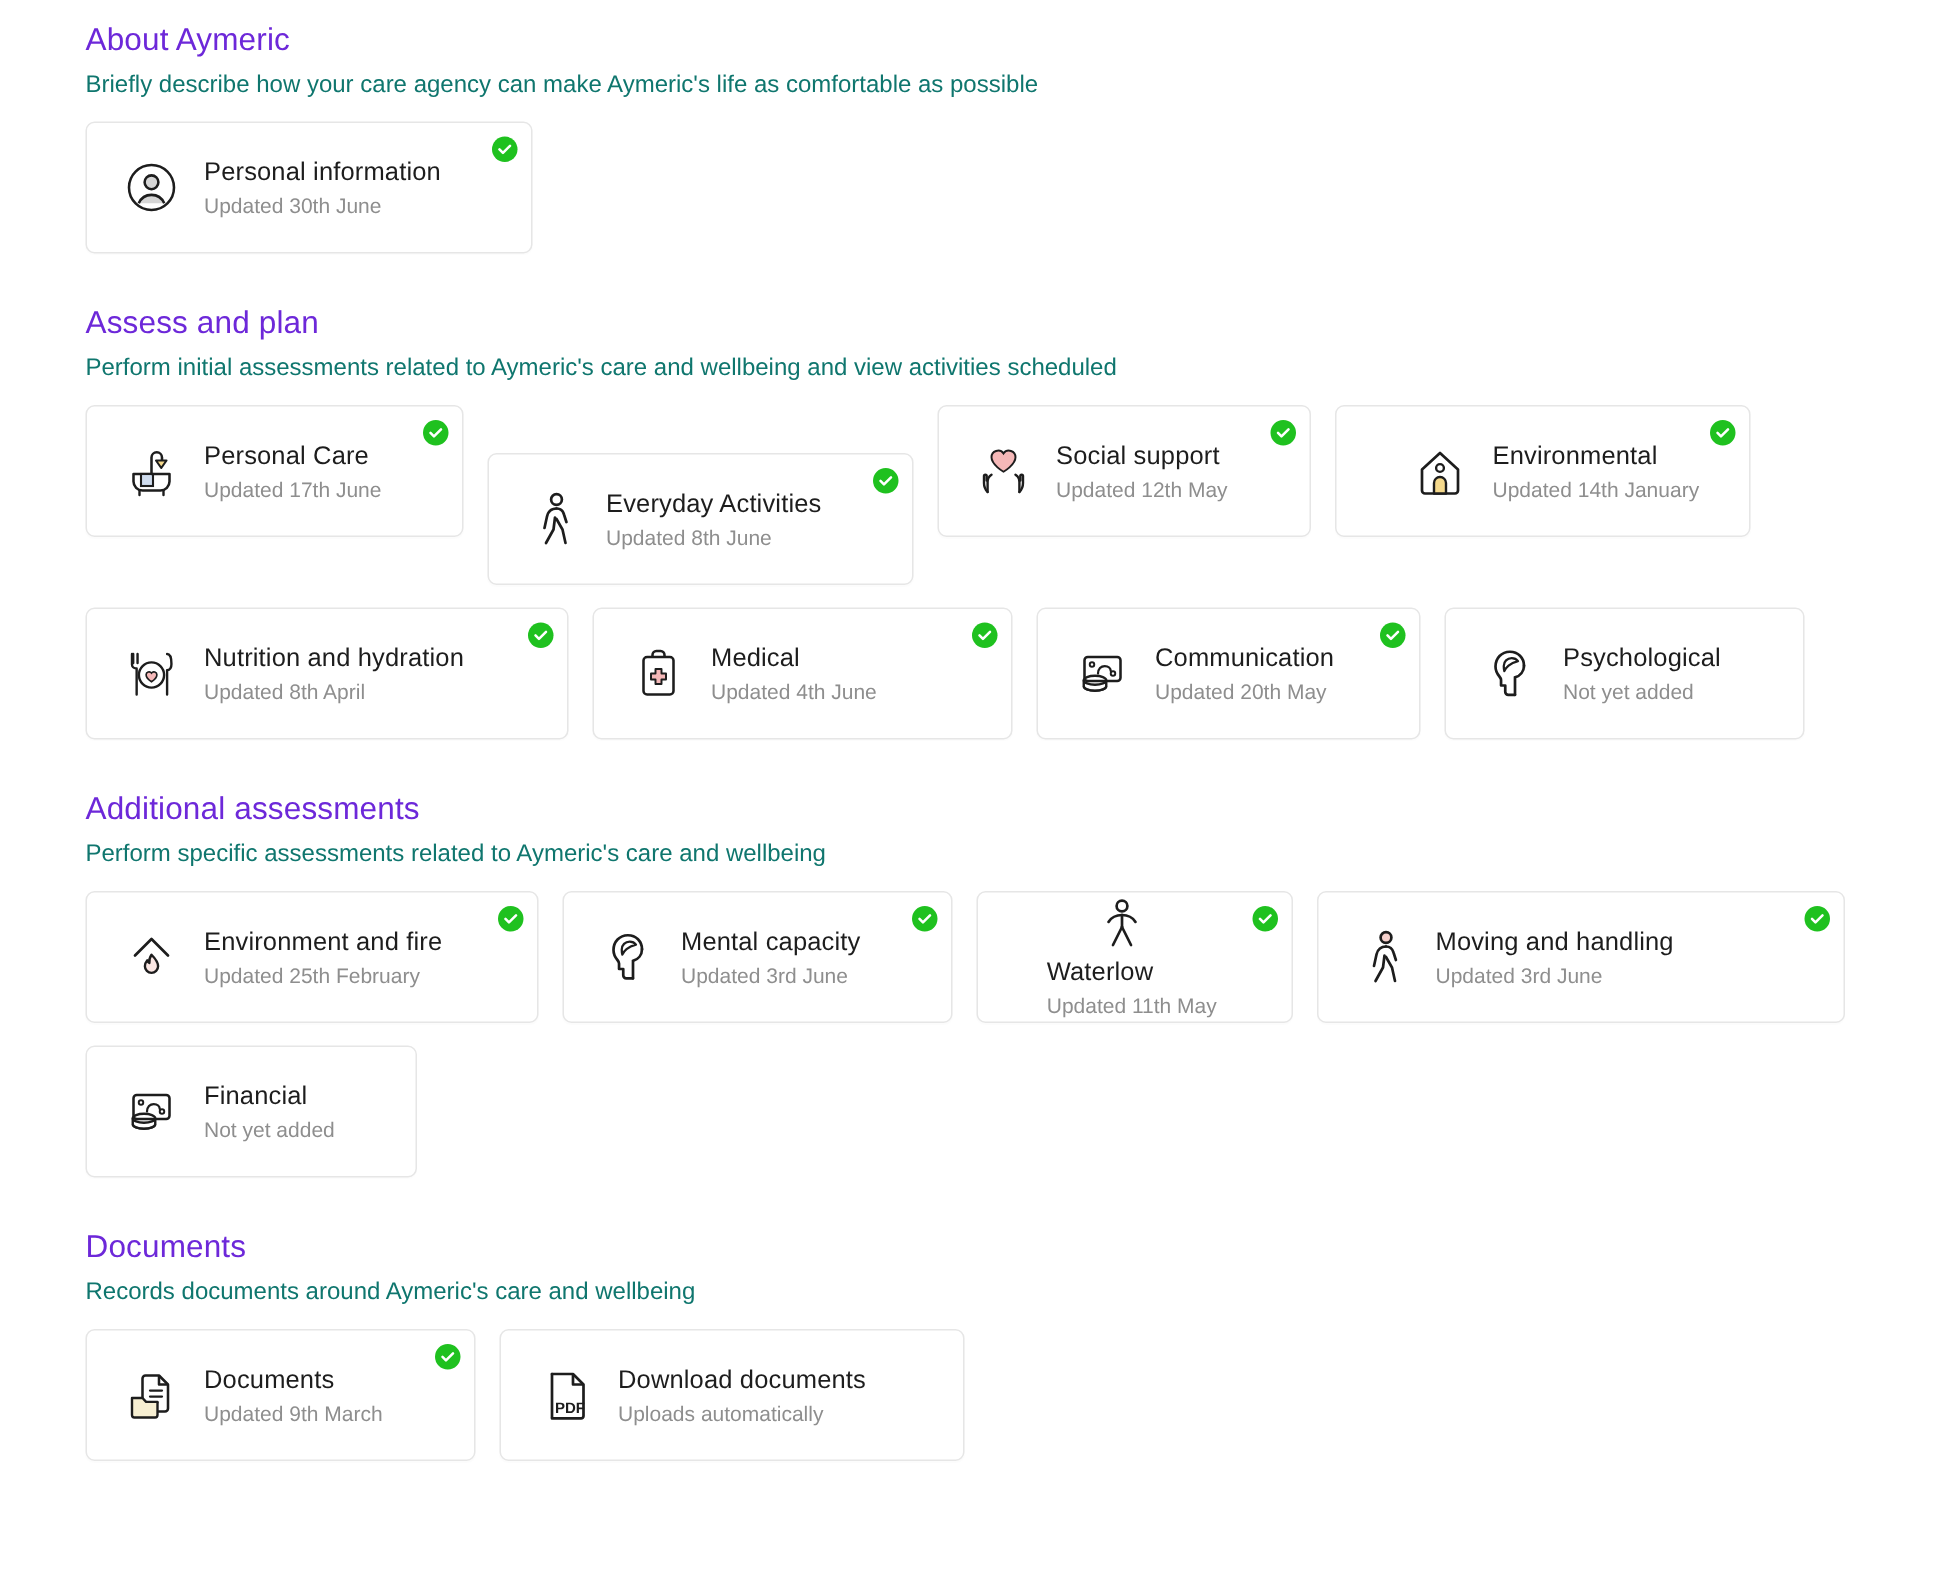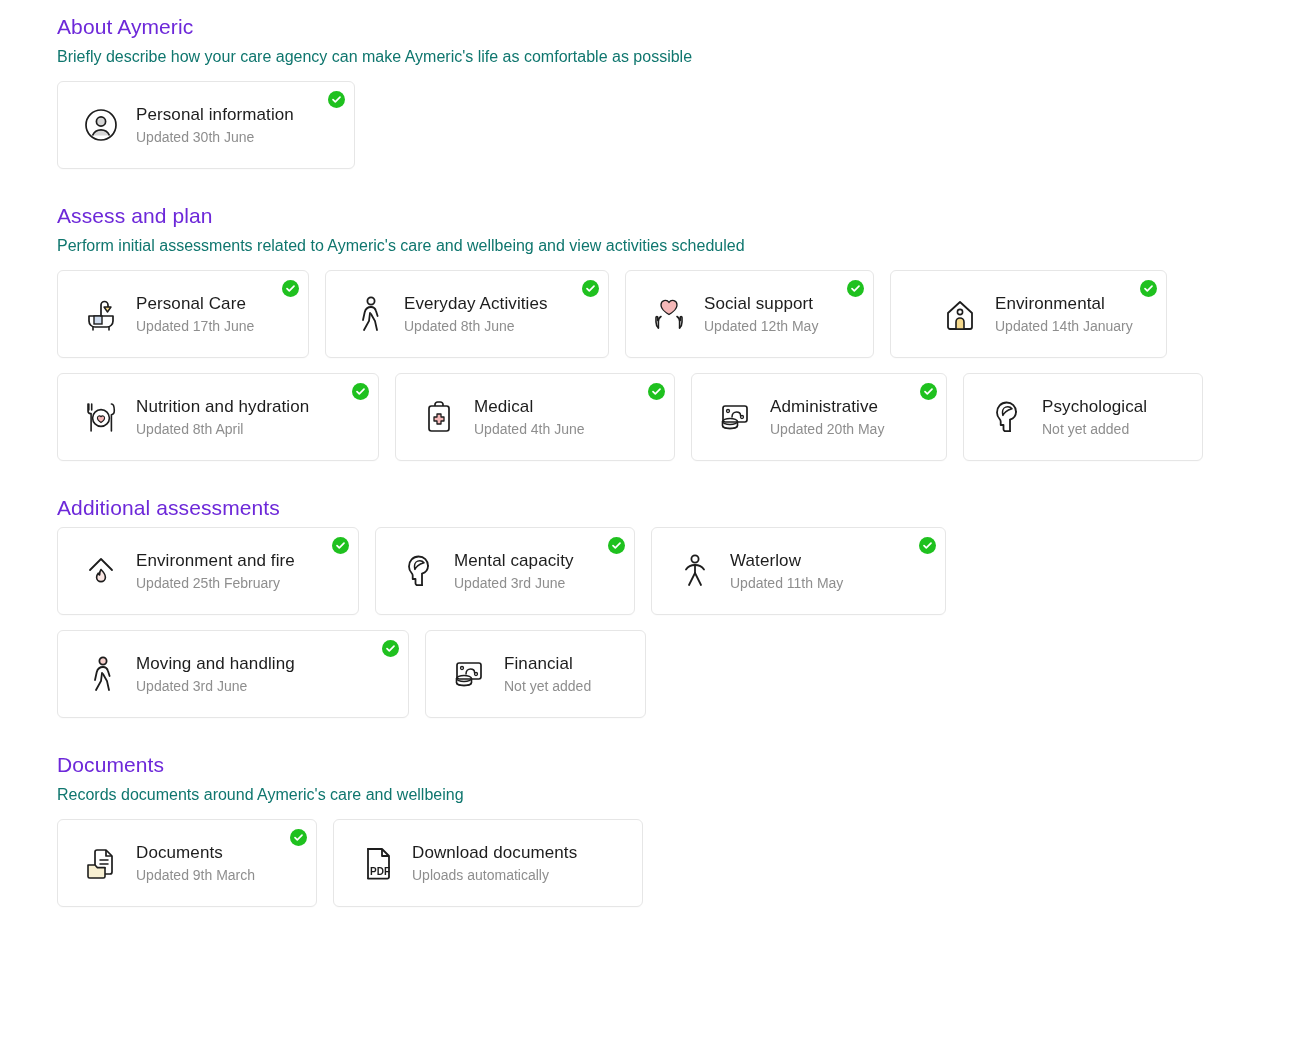--- a/index.html
+++ b/index.html
@@ -91,30 +91,30 @@
     background: #1fc11f;
     display: flex;
     align-items: center;
     justify-content: center;
   }
   .badge svg { display: block; }
 
   
   .w-pinfo   { width: 298px; }
   .w-pcare   { width: 252px; }
-  .w-everyday{ width: 284px; }
+  .w-everyday{ width: 284px; margin-top: 32px; }
   .w-social  { width: 249px; }
   .w-env     { width: 277px; padding-left: 48px; }
   .w-nutri   { width: 322px; }
   .w-medical { width: 280px; }
   .w-admin   { width: 256px; }
   .w-psych   { width: 240px; }
   .w-envfire { width: 302px; }
   .w-mental  { width: 260px; }
-  .w-water   { width: 295px; }
+  .w-water   { width: 211px; flex-direction: column; }
   .w-moving  { width: 352px; }
   .w-comm    { width: 258px; }
   .w-fin     { width: 221px; }
   .w-docs    { width: 260px; }
   .w-dl      { width: 310px; }
 </style>
 </head>
 <body>
 
 <div class="page" id="page-root">
@@ -267,21 +267,21 @@
       <rect x="9" y="8" width="24" height="16" rx="2.2" stroke="#1d1d1d" stroke-width="1.7"></rect>
       <circle cx="14" cy="13" r="1.5" stroke="#1d1d1d" stroke-width="1.3"></circle>
       <circle cx="28" cy="19" r="1.5" stroke="#1d1d1d" stroke-width="1.3"></circle>
       <path d="M18 19c0-3 2-5 4.5-5s4 1.6 4 3.4" stroke="#1d1d1d" stroke-width="1.5" stroke-linecap="round"></path>
       <ellipse cx="16" cy="23.5" rx="7.5" ry="3" stroke="#1d1d1d" stroke-width="1.6"></ellipse>
       <path d="M8.5 23.5v4c0 1.7 3.4 3 7.5 3s7.5-1.3 7.5-3v-4" stroke="#1d1d1d" stroke-width="1.6"></path>
       <path d="M8.5 27.5c0 1.7 3.4 3 7.5 3s7.5-1.3 7.5-3" stroke="#1d1d1d" stroke-width="1.4"></path>
     </svg>
           </span>
           <span class="card-text">
-            <span class="card-title">Administrative</span>
+            <span class="card-title">Communication</span>
             <span class="card-sub">Updated 20th May</span>
           </span>
           <span class="badge">
             <svg width="11" height="11" viewBox="0 0 11 11" fill="none">
   <path d="M2 5.6l2.3 2.3L9 3.2" stroke="#ffffff" stroke-width="1.7" stroke-linecap="round" stroke-linejoin="round"></path>
 </svg>
           </span>
         </div>
         <div class="card w-psych">
           <span class="card-icon">
@@ -293,20 +293,21 @@
           </span>
           <span class="card-text">
             <span class="card-title">Psychological</span>
             <span class="card-sub">Not yet added</span>
           </span>
         </div>
       </div>
     </div>
     <div class="section">
       <h2 class="section-title">Additional assessments</h2>
+      <p class="section-sub">Perform specific assessments related to Aymeric's care and wellbeing</p>
       <div class="card-row">
         <div class="card w-envfire">
           <span class="card-icon">
             <svg width="38" height="40" viewBox="0 0 38 40" fill="none">
       <path d="M8 19L19 8l11 11" stroke="#1d1d1d" stroke-width="1.8" stroke-linecap="round" stroke-linejoin="round"></path>
       <path d="M19 18.5c2.8 2.8 4.4 5 4.4 7.7a4.4 4.4 0 0 1-8.8 0c0-1.6.6-2.8 1.6-4 .3.8.8 1.5 1.4 1.8-.3-2 .4-4 1.4-5.5z" fill="#fae6e3" stroke="#1d1d1d" stroke-width="1.6" stroke-linejoin="round"></path>
     </svg>
           </span>
           <span class="card-text">
             <span class="card-title">Environment and fire</span>

